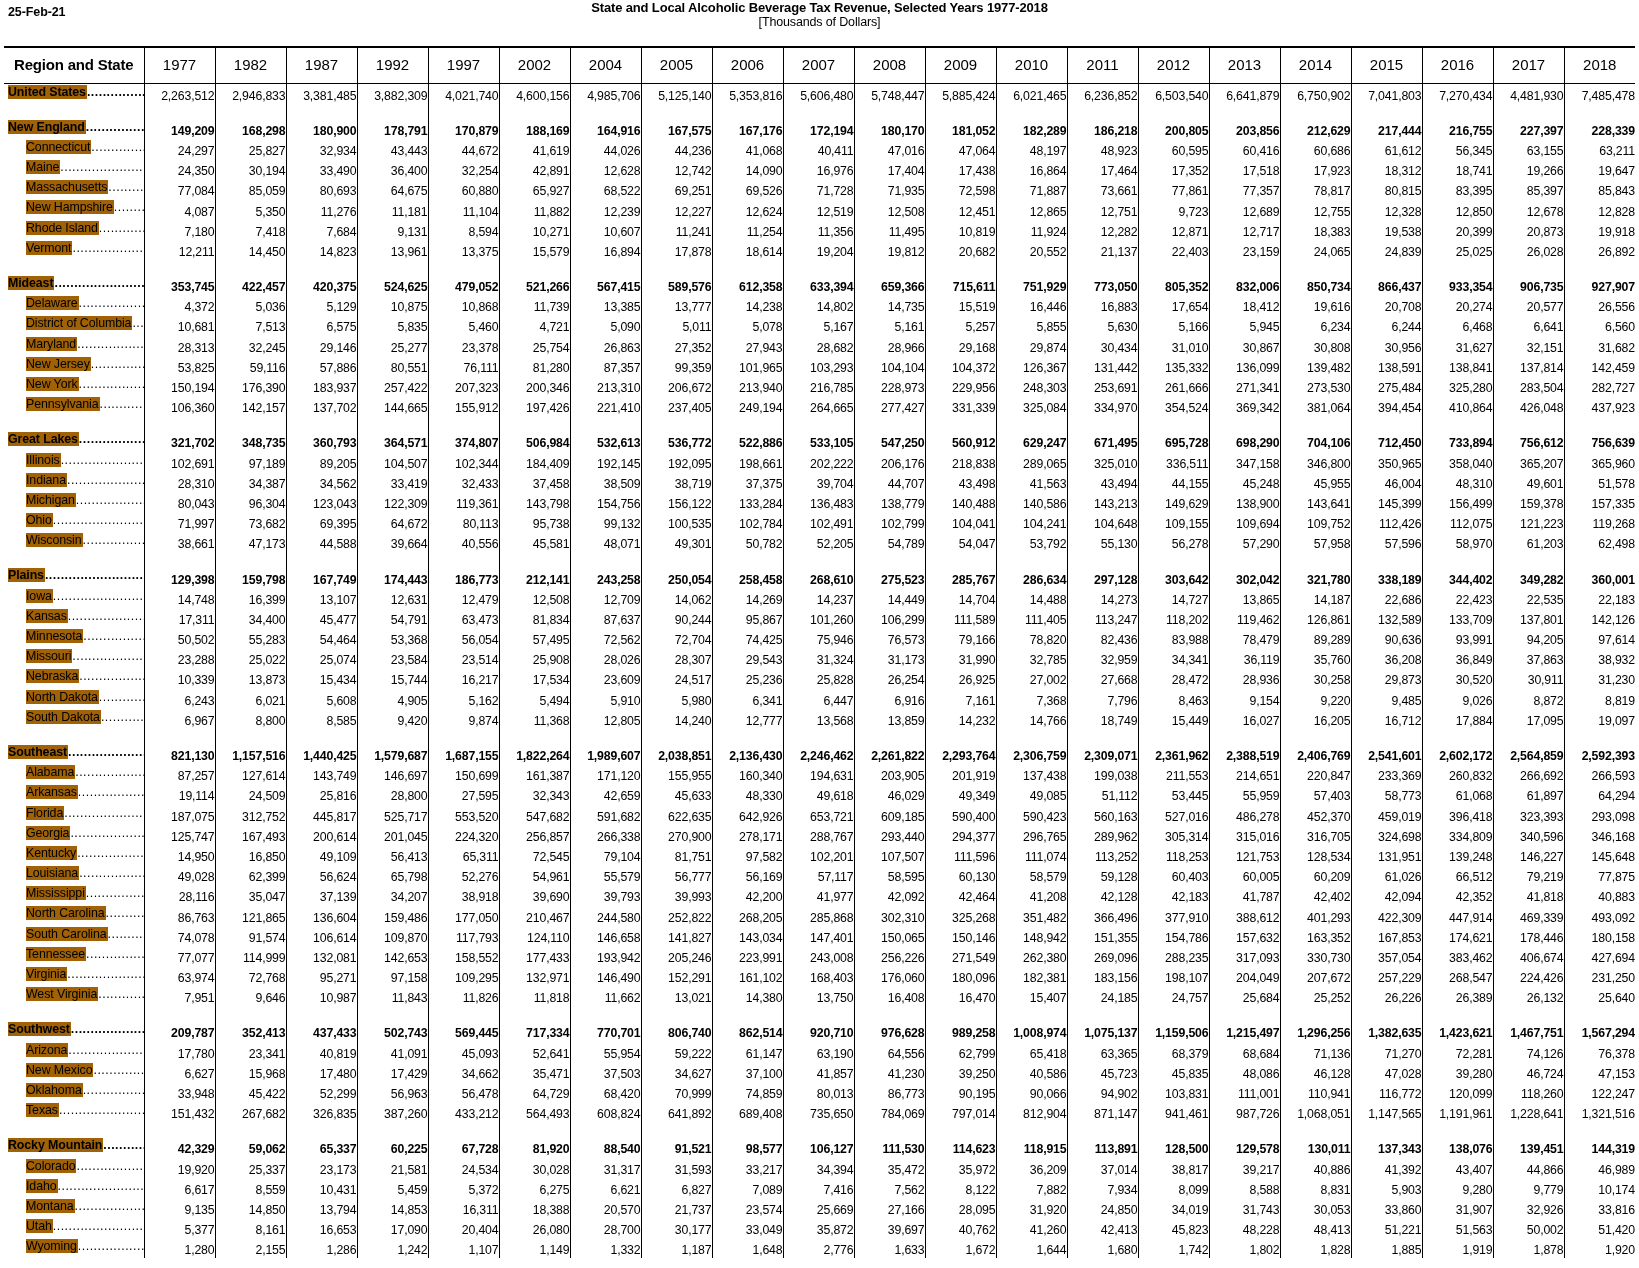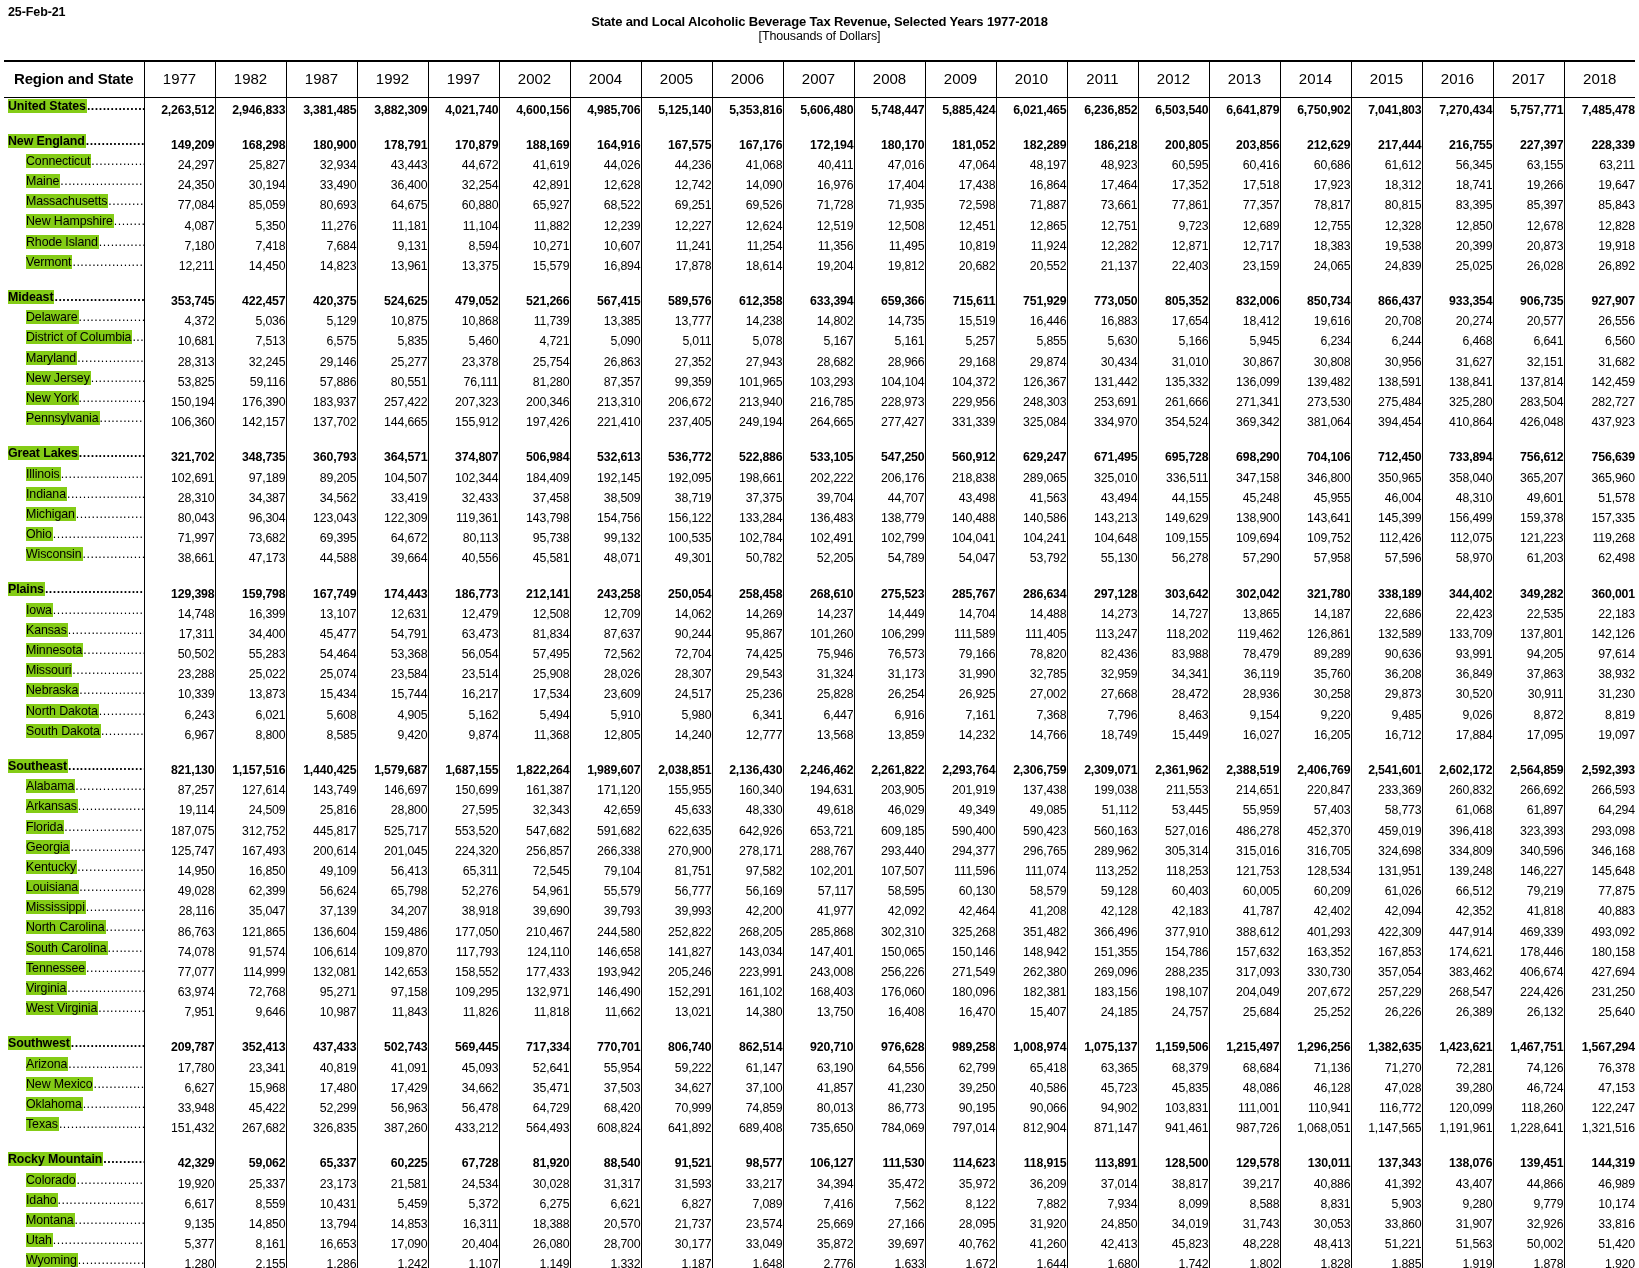--- a/index.html
+++ b/index.html
@@ -18,21 +18,20 @@
   }
   .doc-date {
     position: absolute;
     left: 8px;
     top: 5px;
     font-size: 12.5px;
     font-weight: bold;
     letter-spacing: -0.1px;
   }
   .title-block {
-    padding-top: 14px;
     text-align: center;
   }
   .doc-title {
     font-size: 13px;
     font-weight: bold;
     letter-spacing: -0.15px;
   }
   .doc-subtitle {
     font-size: 12.5px;
     font-weight: normal;
@@ -88,35 +87,35 @@
     border-left: 1px solid #000;
     padding-right: 5px;
     font-variant-numeric: tabular-nums;
     letter-spacing: -0.15px;
   }
   td.num.thickl { border-left: 1.9px solid #000; }
 
   tr.region td.stub { font-weight: bold; padding-left: 4px; }
   tr.region td.num { font-weight: bold; }
   tr.total td.stub { font-weight: bold; padding-left: 4px; }
-  tr.total td.num { font-weight: bold; }
+  tr.total td.num { font-weight: normal; }
   tr.state td.stub { padding-left: 22px; }
 
   tr.spacer td { height: 15px; line-height: 15px; }
   tr.spacer td.num { border-left: 1px solid #000; }
   tr.spacer td.num.thickl { border-left: 1.9px solid #000; }
 
   
   .leader {
     display: inline-block;
     position: relative;
     overflow: hidden;
     white-space: nowrap;
   }
-  .leader .lbl { position: relative; z-index: 2; background: #84cc16; padding-right: 1px; }
+  .leader .lbl { position: relative; z-index: 2; background: #a16207; padding-right: 1px; }
   .leader .dots {
     position: relative;
     z-index: 1;
     letter-spacing: 0.5px;
     font-size: 12.4px;
   }
 </style>
 </head>
 <body>
 
@@ -196,21 +195,21 @@
             <td class="num">5,606,480</td>
             <td class="num">5,748,447</td>
             <td class="num">5,885,424</td>
             <td class="num thickl">6,021,465</td>
             <td class="num">6,236,852</td>
             <td class="num">6,503,540</td>
             <td class="num thickl">6,641,879</td>
             <td class="num">6,750,902</td>
             <td class="num">7,041,803</td>
             <td class="num thickl">7,270,434</td>
-            <td class="num">5,757,771</td>
+            <td class="num">4,481,930</td>
             <td class="num">7,485,478</td>
           </tr>
           <tr class="spacer">
             <td class="stub"></td>
             <td class="num"></td>
             <td class="num"></td>
             <td class="num"></td>
             <td class="num"></td>
             <td class="num thickl"></td>
             <td class="num"></td>

